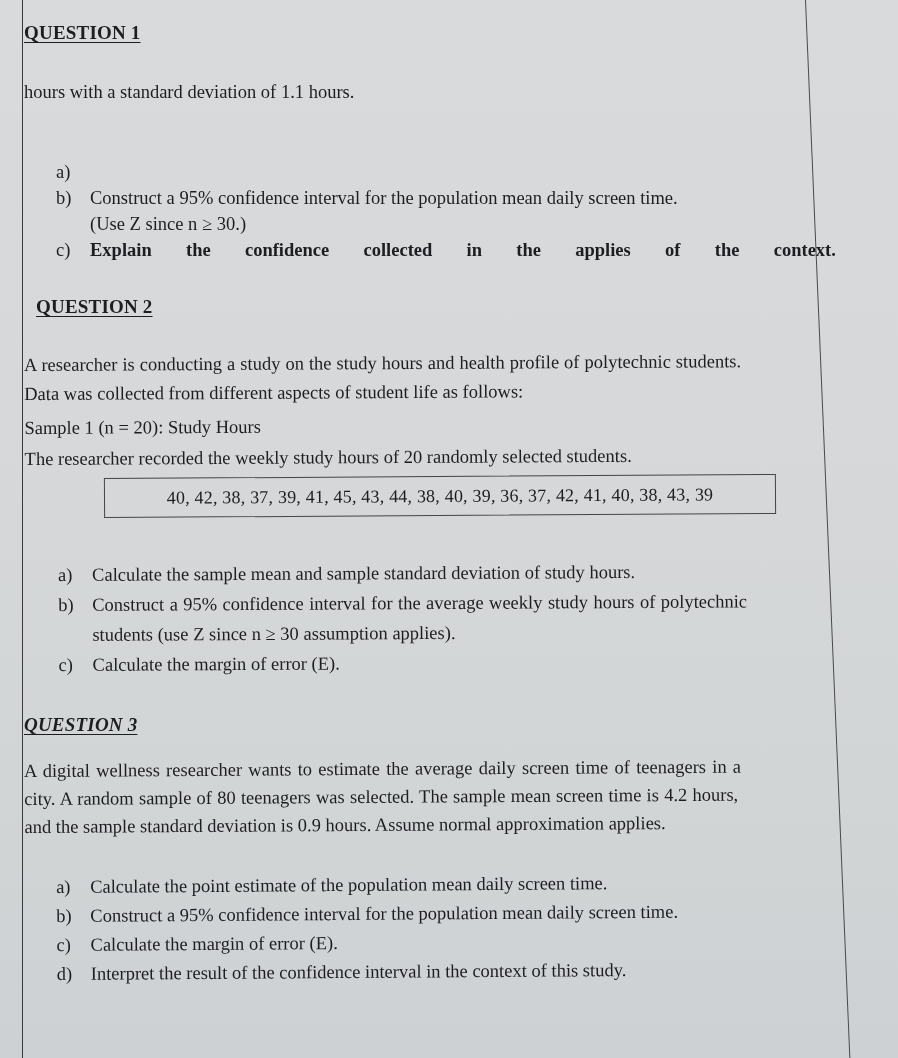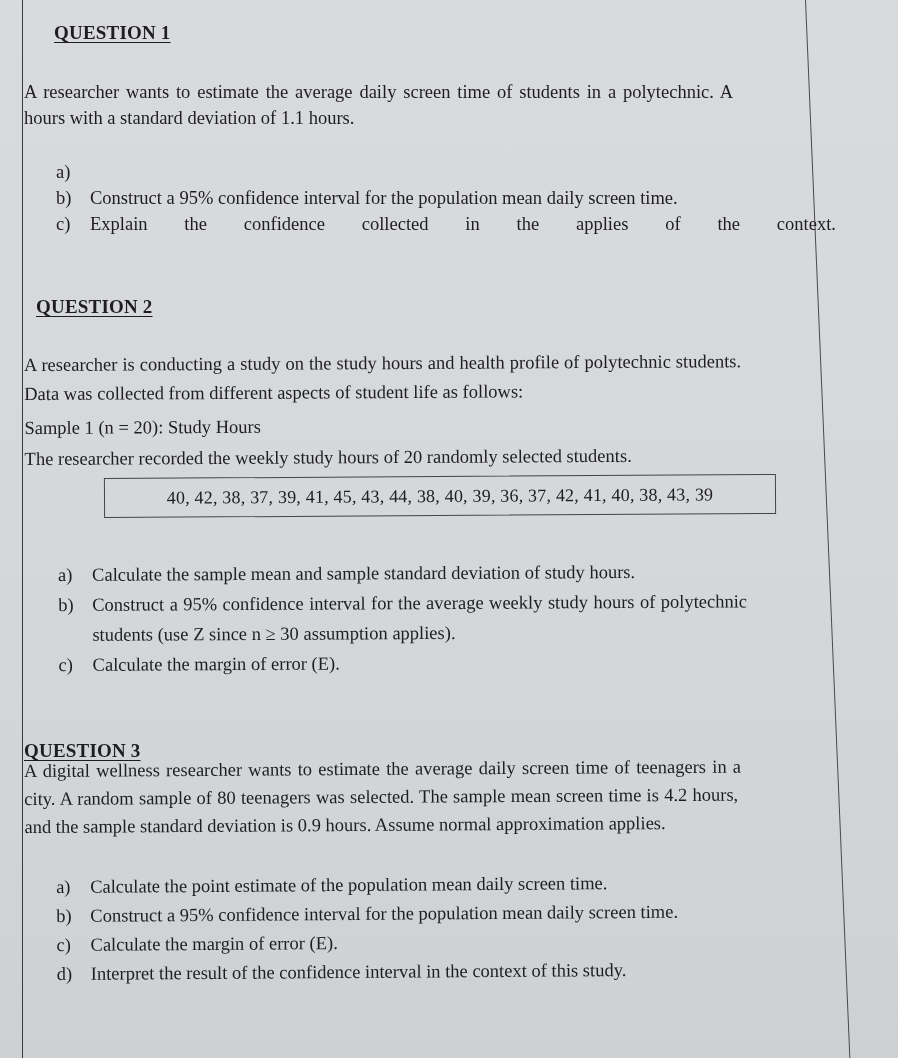--- a/index.html
+++ b/index.html
@@ -97,38 +97,40 @@
   }
 </style>
 </head>
 <body>
 
 <div class="page-border-left"></div>
 <div class="page-border-right"></div>
 
 <div class="doc">
 
-  <div class="q-heading" style="left:0px; top:22px;padding-left:30px;">QUESTION 1</div>
+  <div class="q-heading" style="left:0px; top:22px;">QUESTION 1</div>
 
   <div class="para" style="left:0px; top:79px; width:790px;">
-    <span class="line" style="word-spacing:2.2px;">A researcher wants to estimate the average daily screen time of students in a polytechnic. A</span>
     <span class="line">hours with a standard deviation of 1.1 hours.</span>
   </div>
 
   <div class="list" style="left:32px; top:159px;">
     <div class="item">
       <span class="lbl">a)</span>
     </div>
     <div class="item">
       <span class="lbl">b)</span>
       <span>Construct a 95% confidence interval for the population mean daily screen time.</span>
     </div>
+    <div class="item cont">
+      <span>(Use Z since n ≥ 30.)</span>
+    </div>
     <div class="item">
       <span class="lbl">c)</span>
-      <span class="justify-line" style="width:746px;">
+      <span class="justify-line" style="width:746px;font-weight:bold;">
         <span>Explain</span>
         <span>the</span>
         <span>confidence</span>
         <span>collected</span>
         <span>in</span>
         <span>the</span>
         <span>applies</span>
         <span>of</span>
         <span>the</span>
         <span>context.</span>
@@ -160,21 +162,21 @@
     </div>
     <div class="item cont" style="height:30px;">
       <span>students (use Z since n ≥ 30 assumption applies).</span>
     </div>
     <div class="item" style="height:30px;">
       <span class="lbl">c)</span>
       <span>Calculate the margin of error (E).</span>
     </div>
   </div>
 
-  <div class="q-heading" style="left:0px; top:740px;">QUESTION 3</div>
+  <div class="q-heading" style="left:0px; top:714px;font-style:italic;">QUESTION 3</div>
 
   <div class="para" style="left:0px; top:757px; width:820px; line-height:28px; transform:rotate(-0.35deg); transform-origin:left top;">
     <span class="line" style="height:28px; word-spacing:1.6px;">A digital wellness researcher wants to estimate the average daily screen time of teenagers in a</span>
     <span class="line" style="height:28px; word-spacing:0.6px;">city. A random sample of 80 teenagers was selected. The sample mean screen time is 4.2 hours,</span>
     <span class="line" style="height:28px;">and the sample standard deviation is 0.9 hours. Assume normal approximation applies.</span>
   </div>
 
   <div class="list" style="left:32px; top:872px; line-height:30px; transform:rotate(-0.4deg); transform-origin:left top;">
     <div class="item" style="height:29px;">
       <span class="lbl">a)</span>

